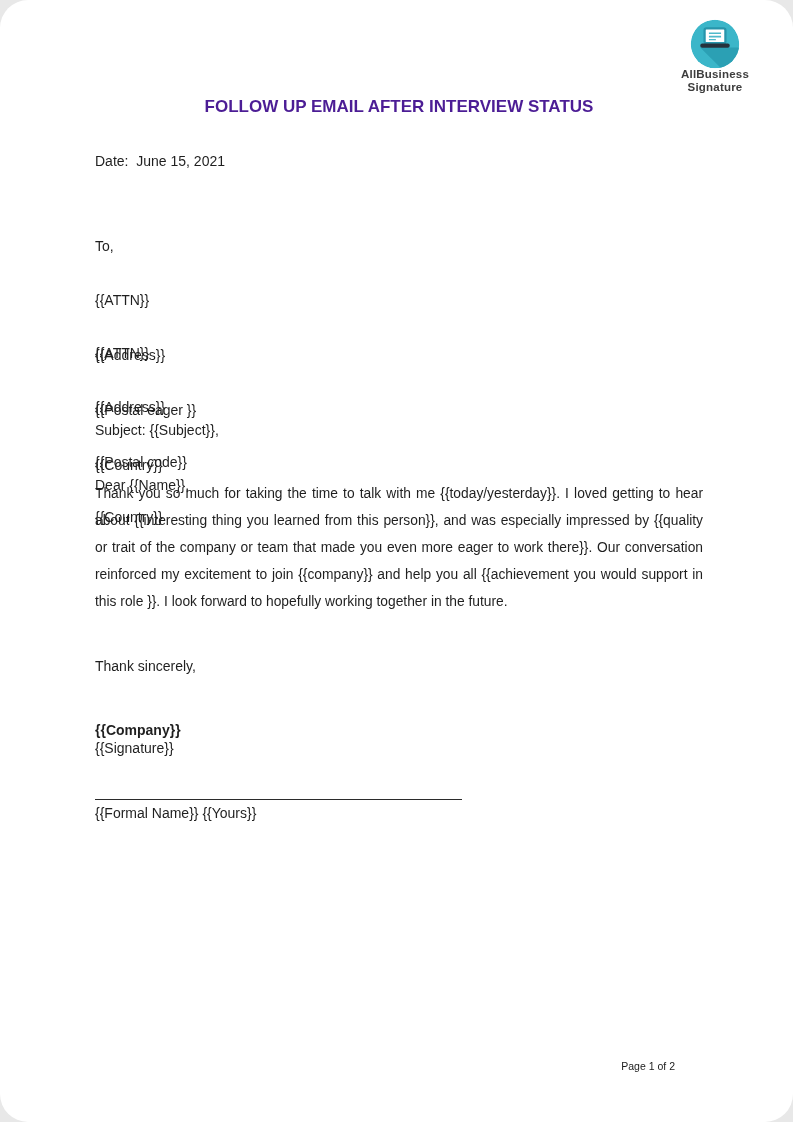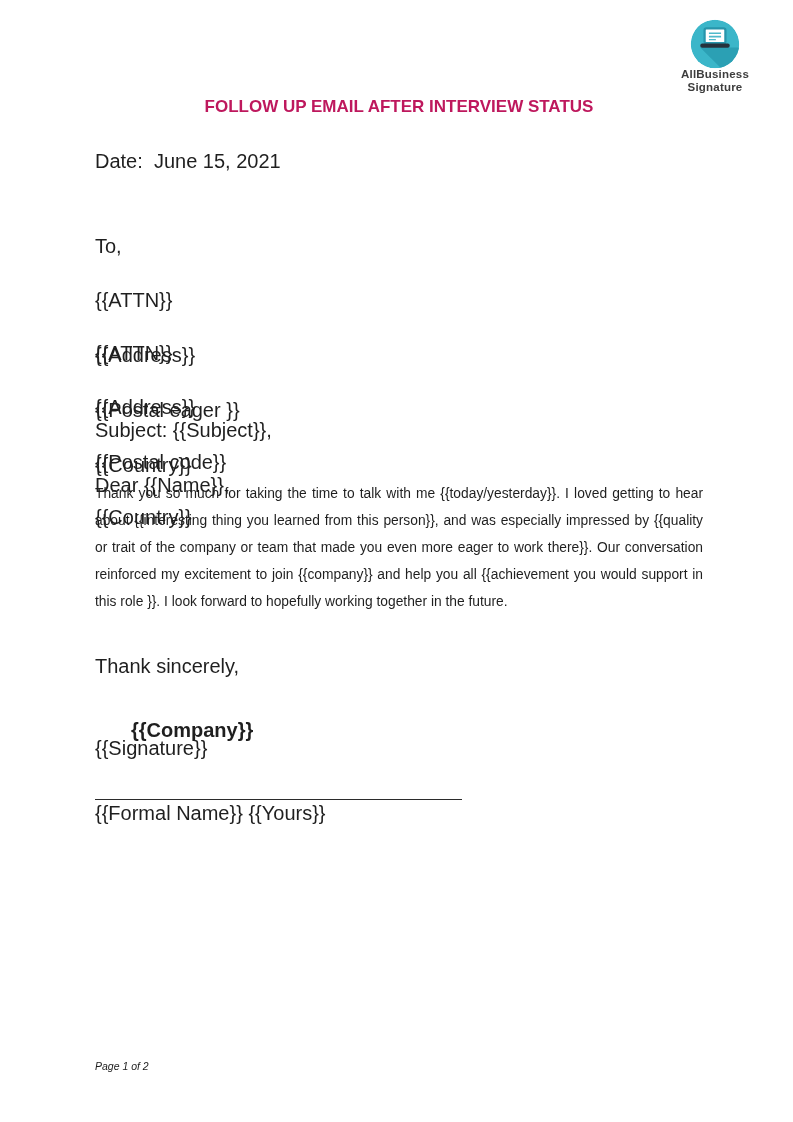--- a/index.html
+++ b/index.html
@@ -6,20 +6,21 @@
   html, body { background: #e8e8e8; }
   .page {
     position: relative;
     width: 793px;
     height: 1122px;
     margin: 0 auto;
     background: #ffffff;
     font-family: "Liberation Sans", sans-serif;
     color: #1f1f1f;
     overflow: hidden;
+    border-radius: 28px;
   }
   .abs { position: absolute; }
 
   
   .logo {
     top: 18px;
     left: 670px;
     width: 90px;
     text-align: center;
   }
@@ -34,64 +35,63 @@
   }
 
   
   .title {
     top: 96px;
     left: 95px;
     width: 608px;
     text-align: center;
     font-size: 17px;
     font-weight: bold;
-    color: #be185d;
+    color: #4c1d95;
     line-height: 22px;
   }
   .textline, .block {
     left: 95px;
     width: 608px;
-    font-size: 20px;
+    font-size: 14px;
     line-height: 18.3px;
     white-space: pre-wrap;
   }
   .date-line   { top: 152px; }
   .to-block    { top: 200px; }
   .from-block  { top: 307px; }
   .subject-line{ top: 421px; }
   .salutation  { top: 476px; }
   .body-par {
     top: 480px;
     left: 95px;
     width: 608px;
     font-size: 13.8px;
     line-height: 27px;
     text-align: justify;
     white-space: normal;
   }
   .closing     { top: 657px; }
-  .company     { top: 721px; font-weight: bold; margin-left: 36px; }
+  .company     { top: 721px; font-weight: bold; }
   .signature   { top: 739px; }
   .sig-line {
     top: 799px;
     left: 95px;
     width: 367px;
     height: 0;
     border-top: 1.2px solid #2b2b2b;
   }
   .signatory   { top: 804px; }
 
   .footer {
     top: 1060px;
     left: 95px;
     width: 580px;
-    text-align: left;
+    text-align: right;
     font-size: 10.5px;
     color: #1b1b1b;
-    font-style: italic;
   }
 </style>
 </head>
 <body>
 
 <div class="page">
 
   <div class="abs logo">
     <span class="logo-circle-wrap">
       <svg width="52" height="52" viewBox="0 0 60 60" aria-hidden="true">

